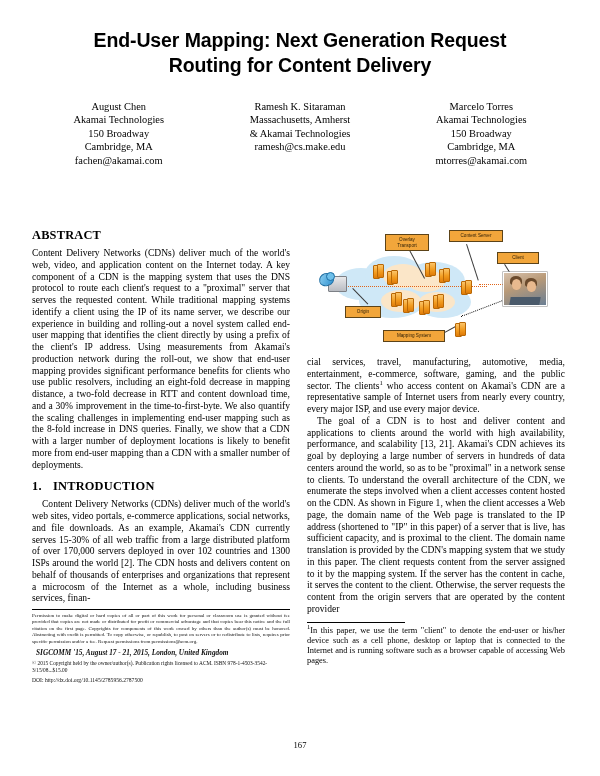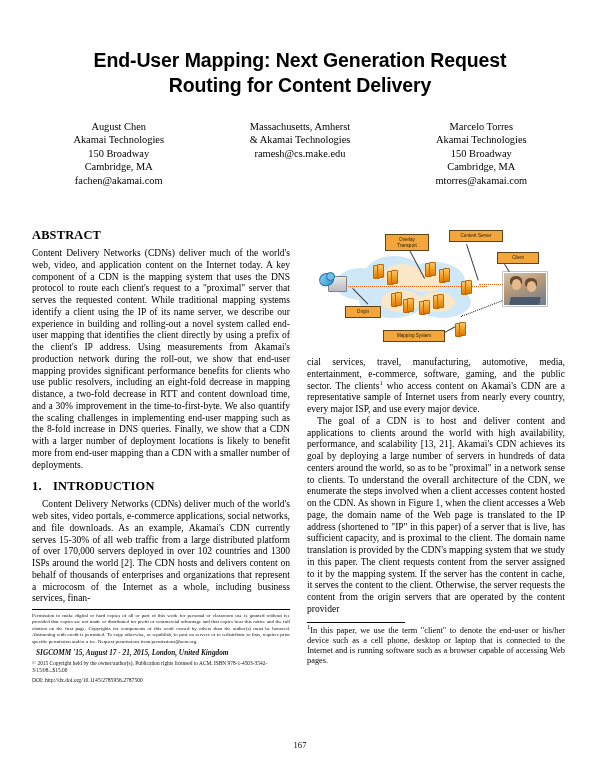--- a/index.html
+++ b/index.html
@@ -17,21 +17,21 @@
   }
   .page {
     position: relative;
     width: 600px;
     height: 776px;
     padding: 0;
   }
 
   
   .title-block {
-    padding: 48px 66px 0 66px;
+    padding: 28px 66px 0 66px;
     text-align: center;
   }
   .paper-title {
     font-family: "Liberation Sans", "DejaVu Sans", sans-serif;
     font-weight: bold;
     font-size: 19.5px;
     line-height: 25px;
     letter-spacing: -0.1px;
     margin: 0;
   }
@@ -311,20 +311,21 @@
 
   <div class="authors">
     <div class="author">
       <span class="name">August Chen</span>
       <span class="aff-line">Akamai Technologies</span>
       <span class="aff-line">150 Broadway</span>
       <span class="aff-line">Cambridge, MA</span>
       <span class="aff-line">fachen@akamai.com</span>
     </div>
     <div class="author">
+      <span class="name">Ramesh K. Sitaraman</span>
       <span class="aff-line">Massachusetts, Amherst</span>
       <span class="aff-line">&amp; Akamai Technologies</span>
       <span class="aff-line">ramesh@cs.make.edu</span>
     </div>
     <div class="author">
       <span class="name">Marcelo Torres</span>
       <span class="aff-line">Akamai Technologies</span>
       <span class="aff-line">150 Broadway</span>
       <span class="aff-line">Cambridge, MA</span>
       <span class="aff-line">mtorres@akamai.com</span>

